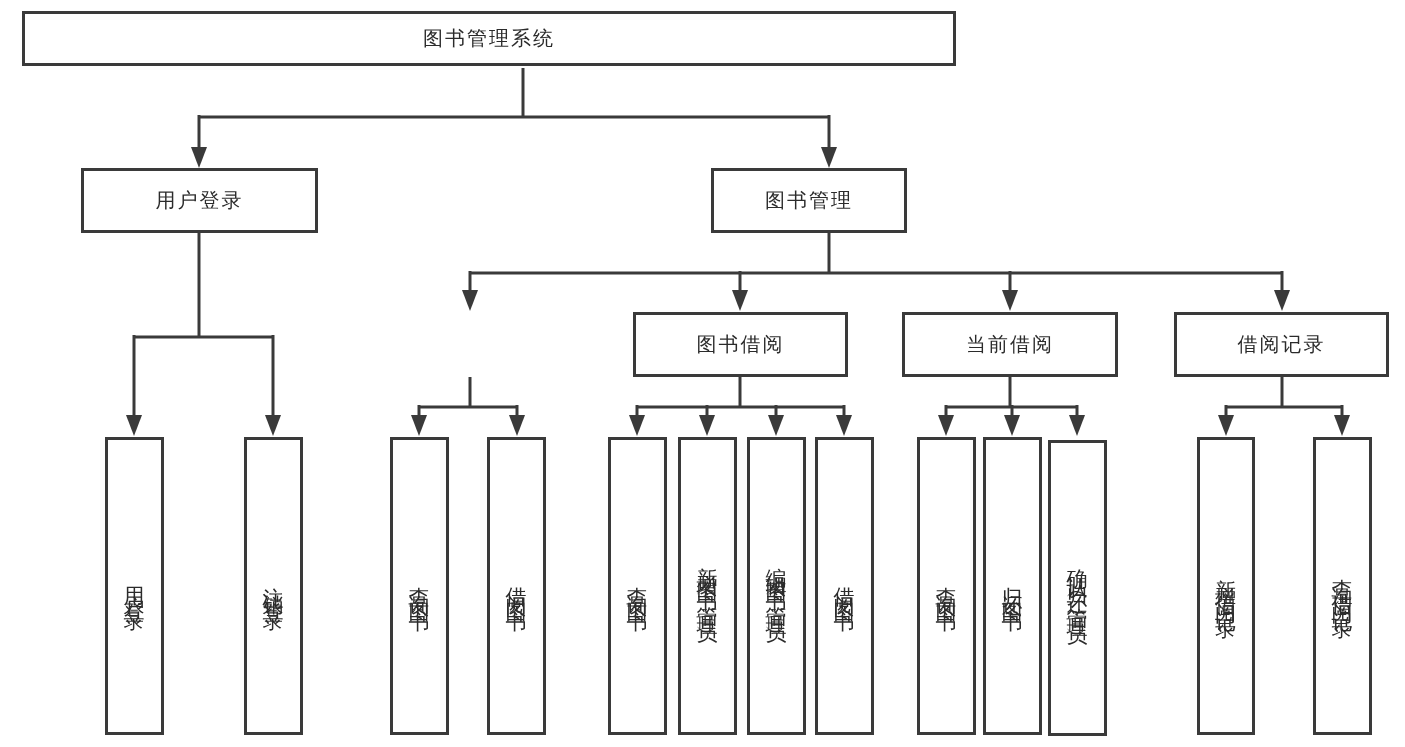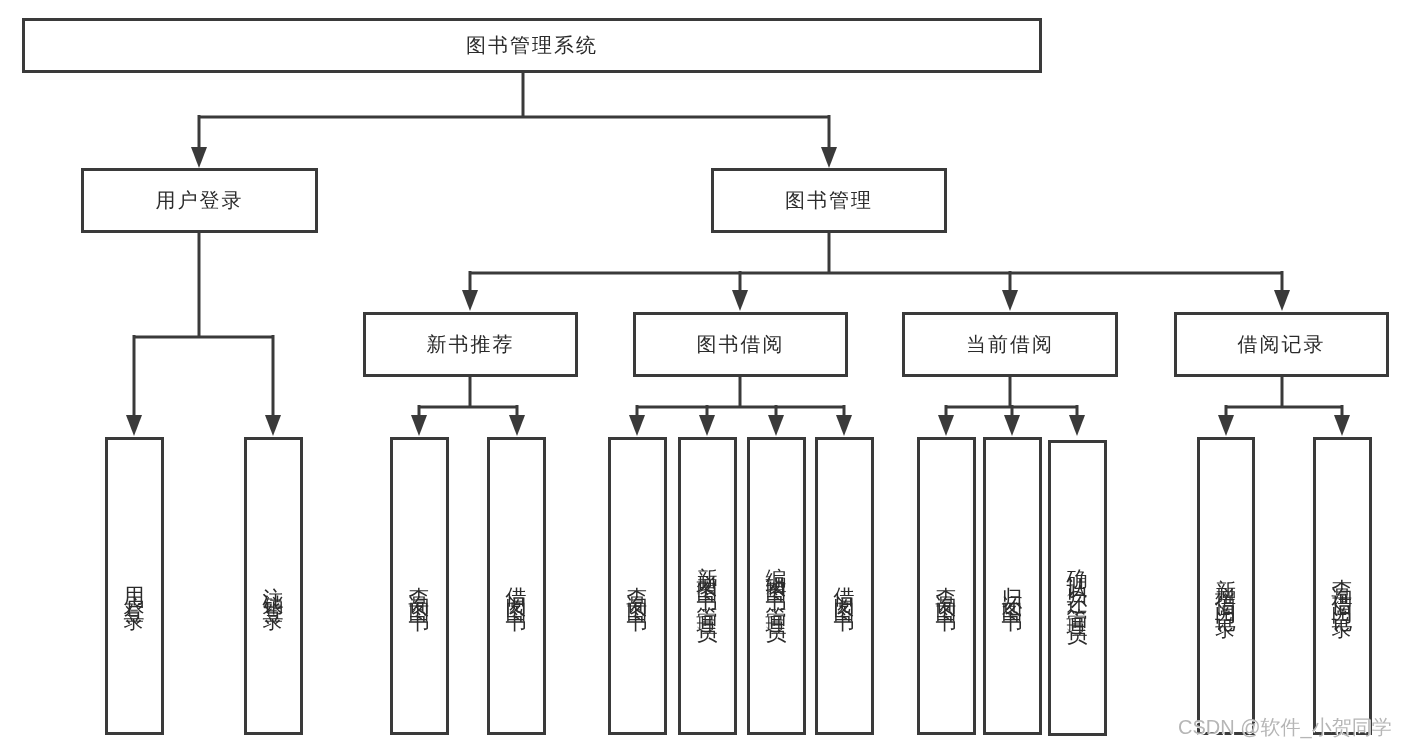--- a/index.html
+++ b/index.html
@@ -122,34 +122,31 @@
       <path d="M768 415 L784 415 L776 436 Z"></path>
       <path d="M836 415 L852 415 L844 436 Z"></path>
       <path d="M938 415 L954 415 L946 436 Z"></path>
       <path d="M1004 415 L1020 415 L1012 436 Z"></path>
       <path d="M1069 415 L1085 415 L1077 436 Z"></path>
       <path d="M1218 415 L1234 415 L1226 436 Z"></path>
       <path d="M1334 415 L1350 415 L1342 436 Z"></path>
     </g>
   </svg>
 
-  <div class="node" style="left:22px;top:18px;width:1020px;height:55px">
+  <div class="node" style="left:22px;top:11px;width:934px;height:55px">
     <span class="h-label">图书管理系统</span>
   </div>
 
   <div class="node" style="left:81px;top:168px;width:237px;height:65px">
     <span class="h-label">用户登录</span>
   </div>
-  <div class="node" style="left:711px;top:168px;width:236px;height:65px">
+  <div class="node" style="left:711px;top:168px;width:196px;height:65px">
     <span class="h-label">图书管理</span>
   </div>
 
-  <div class="node" style="left:363px;top:312px;width:215px;height:65px">
-    <span class="h-label">新书推荐</span>
-  </div>
   <div class="node" style="left:902px;top:312px;width:216px;height:65px">
     <span class="h-label">当前借阅</span>
   </div>
   <div class="node" style="left:633px;top:312px;width:215px;height:65px">
     <span class="h-label">图书借阅</span>
   </div>
   <div class="node" style="left:1174px;top:312px;width:215px;height:65px">
     <span class="h-label">借阅记录</span>
   </div>
 
@@ -190,15 +187,14 @@
     <span class="v-label">确认归还（管理员）</span>
   </div>
 
   <div class="node" style="left:1197px;top:437px;width:58px;height:298px">
     <span class="v-label">新增借阅记录</span>
   </div>
   <div class="node" style="left:1313px;top:437px;width:59px;height:298px">
     <span class="v-label">查询借阅记录</span>
   </div>
 
-  <div class="watermark">CSDN @软件_小贺同学</div>
 
 </div>
 
 </body></html>

